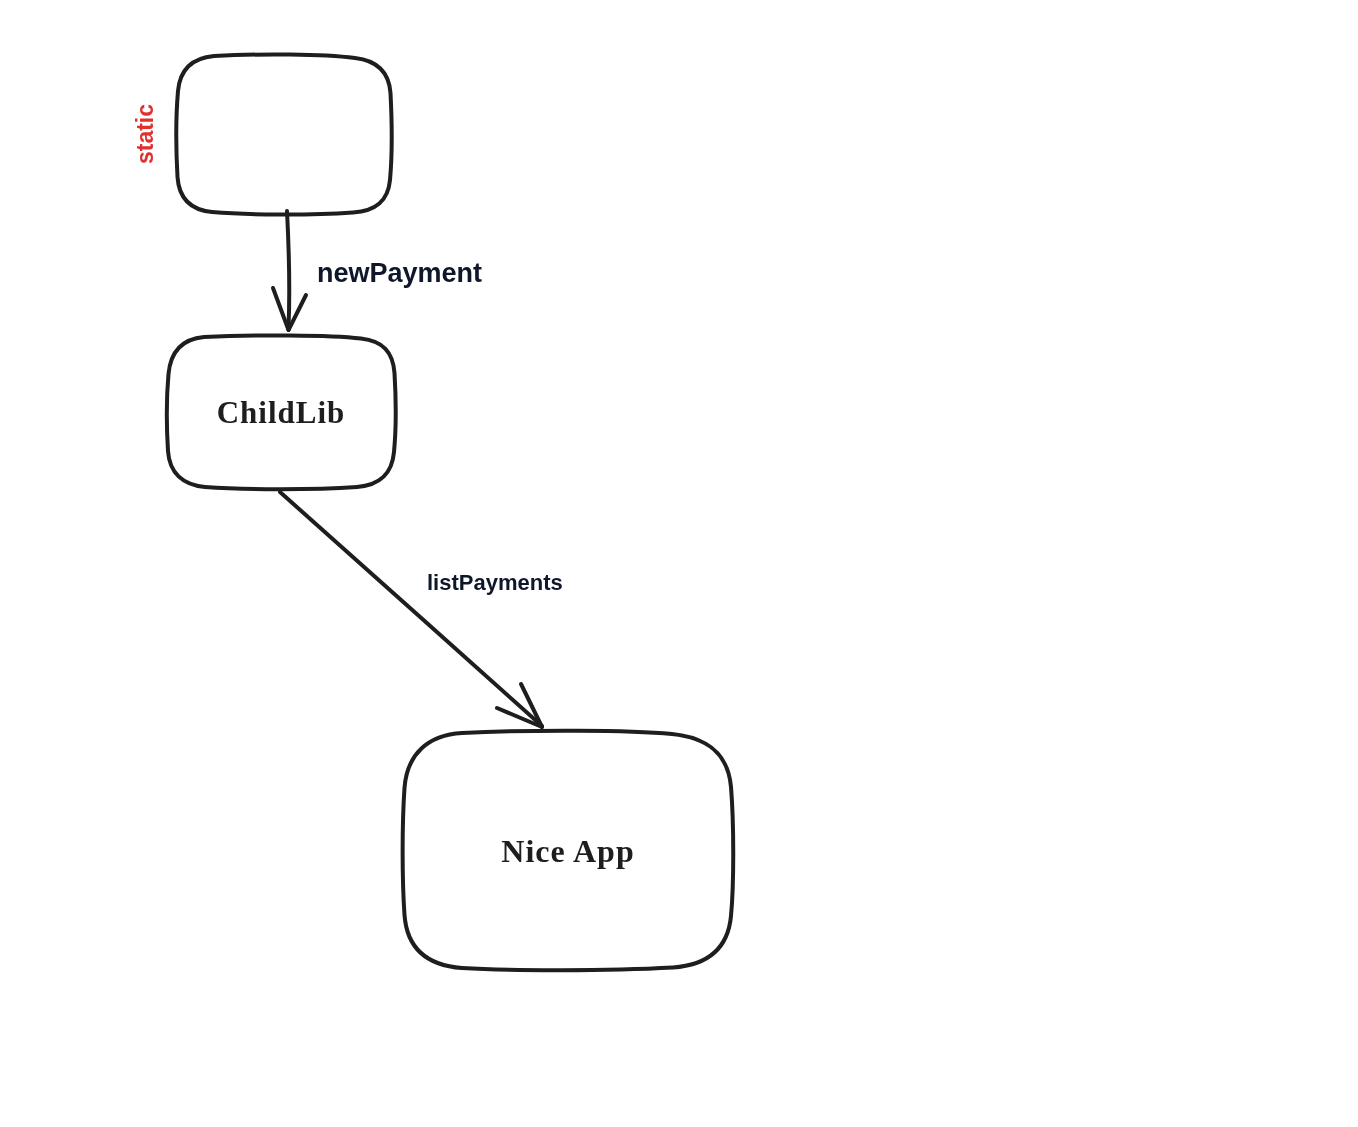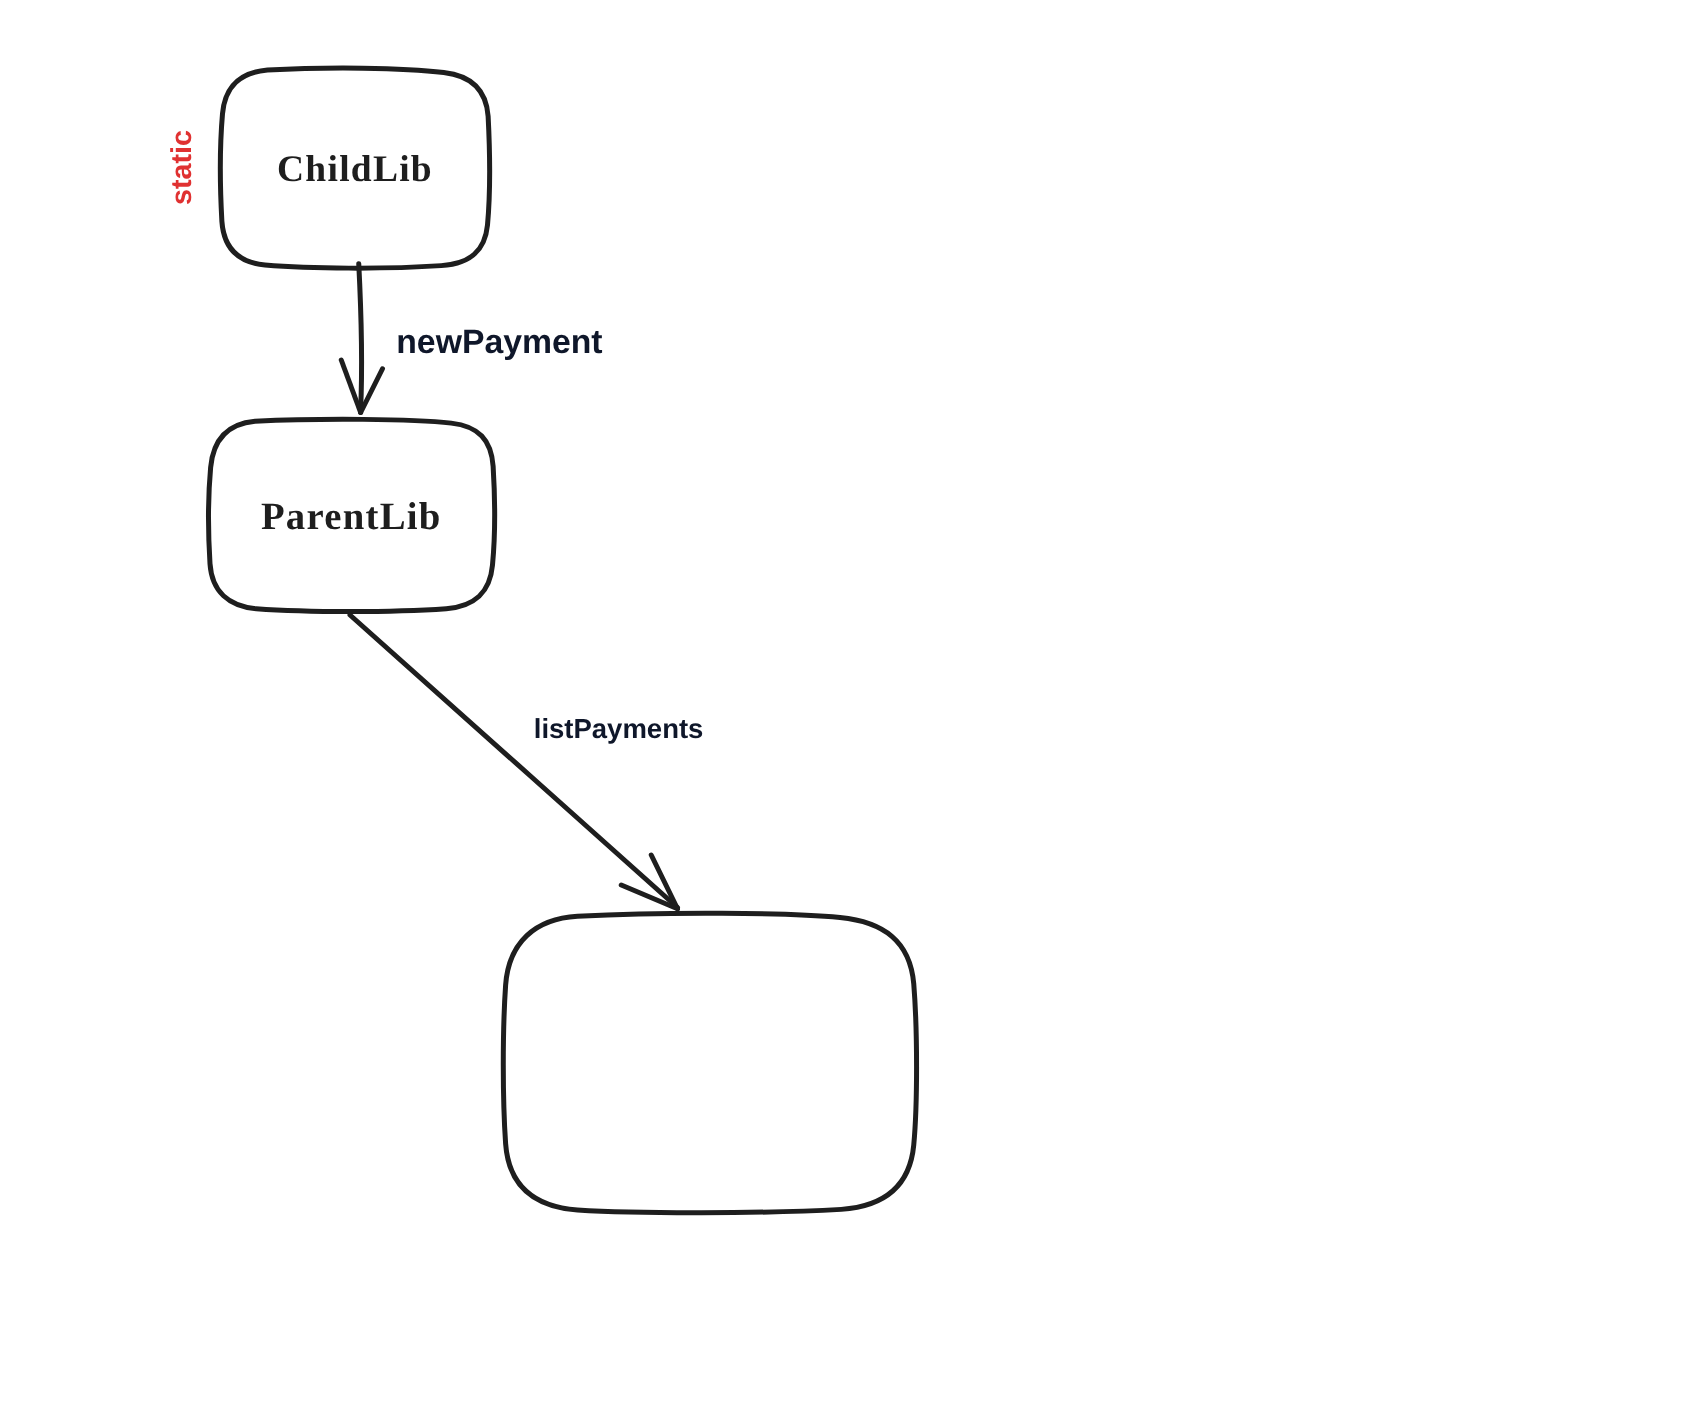--- a/index.html
+++ b/index.html
@@ -113,24 +113,24 @@
       <path class="stroke" d="M 306 295 L 288.5 330"></path>
     </g>
 
     <g>
       <path class="stroke" d="M 280 492 C 345 550, 465 657, 542 726"></path>
       <path class="stroke" d="M 521 684 L 542 727"></path>
       <path class="stroke" d="M 497 708 L 542 727"></path>
     </g>
   </svg>
 
-  <div class="node-label childlib">ChildLib</div>
 
-  <div class="node-label parentlib">ParentLib</div>
+  <div class="node-label parentlib">ChildLib</div>
 
+  <div class="node-label niceapp">Nice App</div>
 
   <div class="edge-label newpayment">newPayment</div>
 
   <div class="edge-label listpayments">listPayments</div>
 
   <div class="annotation">static</div>
 
 </div>
 
 </body></html>

